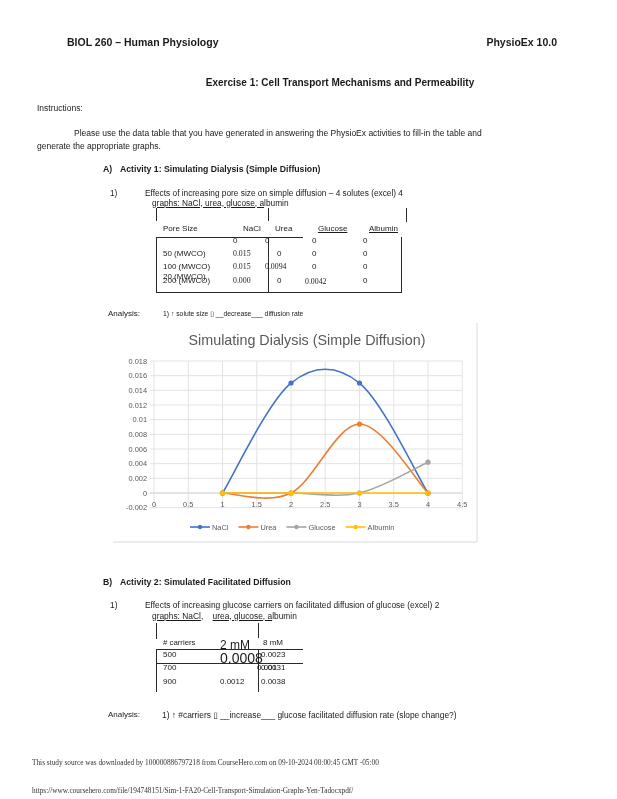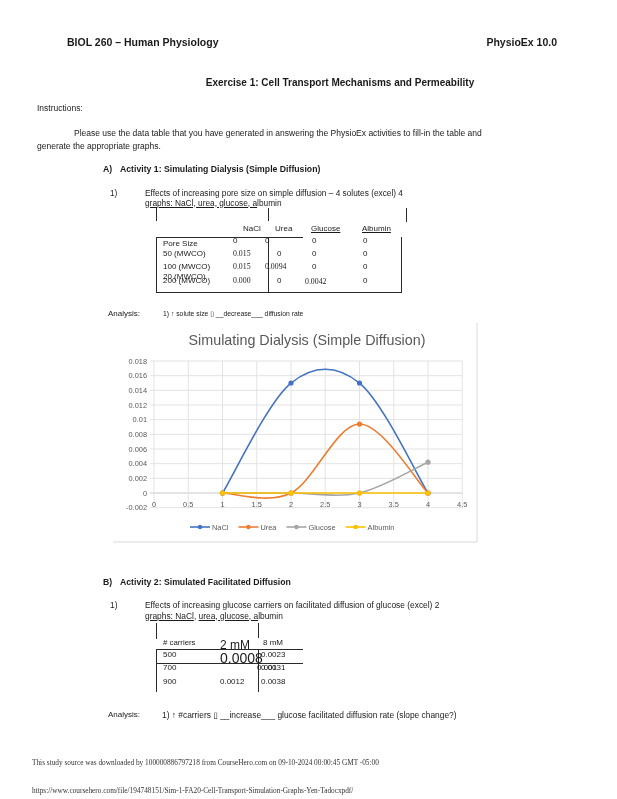--- a/index.html
+++ b/index.html
@@ -1,20 +1,20 @@
 <!DOCTYPE html>
 <html><head>
 <meta charset="utf-8">
 <style>
   html, body { margin: 0; padding: 0; background: #ffffff; }
   .page { position: relative; width: 617px; height: 799px; background: #ffffff; overflow: hidden; color: #1a1a1a; font-family: "Liberation Sans", sans-serif; }
   .t { position: absolute; white-space: nowrap; line-height: 1; }
   .b { font-weight: bold; padding-left: 30px; }
   .serif { font-family: "Liberation Serif", serif; }
-  .u { text-decoration: underline; }
+  .u { text-decoration: underline; margin-left: 7px; }
   .hl { position: absolute; height: 1px; background: #2a2a2a; }
   .vl { position: absolute; width: 1px; background: #2a2a2a; }
   .chart { position: absolute; left: 100px; top: 320px; width: 380px; height: 230px; }
   .chart svg { display: block; }
   .muted { color: #333; }
 </style>
 </head>
 <body>
 
 <div class="page">
@@ -36,21 +36,21 @@
 
   <div class="vl" style="left:156px; top:208px; height:13px;"></div>
   <div class="vl" style="left:268px; top:208px; height:13px;"></div>
   <div class="vl" style="left:406px; top:208px; height:14px;"></div>
   <div class="hl" style="left:156px; top:237px; width:147px;"></div>
   <div class="vl" style="left:156px; top:237px; height:55px;"></div>
   <div class="vl" style="left:268px; top:237px; height:55px;"></div>
   <div class="vl" style="left:401px; top:237px; height:55px;"></div>
   <div class="hl" style="left:156px; top:292px; width:246px;"></div>
 
-  <div class="t" style="left:163px; top:224.8px; font-size:8px;margin-top:15px;">Pore Size</div>
+  <div class="t" style="left:163px; top:224.8px; font-size:8px;">Pore Size</div>
   <div class="t" style="left:243px; top:224.8px; font-size:8px;">NaCl</div>
   <div class="t" style="left:275px; top:224.8px; font-size:8px;">Urea</div>
   <div class="t u" style="left:311px; top:224.8px; font-size:8px;">Glucose</div>
   <div class="t u" style="left:362px; top:224.8px; font-size:8px;">Albumin</div>
 
   <div class="t" style="left:163px; top:236.5px; font-size:8px;margin-top:36px;">20 (MWCO)</div>
   <div class="t" style="left:233px; top:236.5px; font-size:8px;">0</div>
   <div class="t" style="left:265px; top:236.5px; font-size:8px;">0</div>
   <div class="t" style="left:312px; top:236.5px; font-size:8px;">0</div>
   <div class="t" style="left:363px; top:236.5px; font-size:8px;">0</div>

